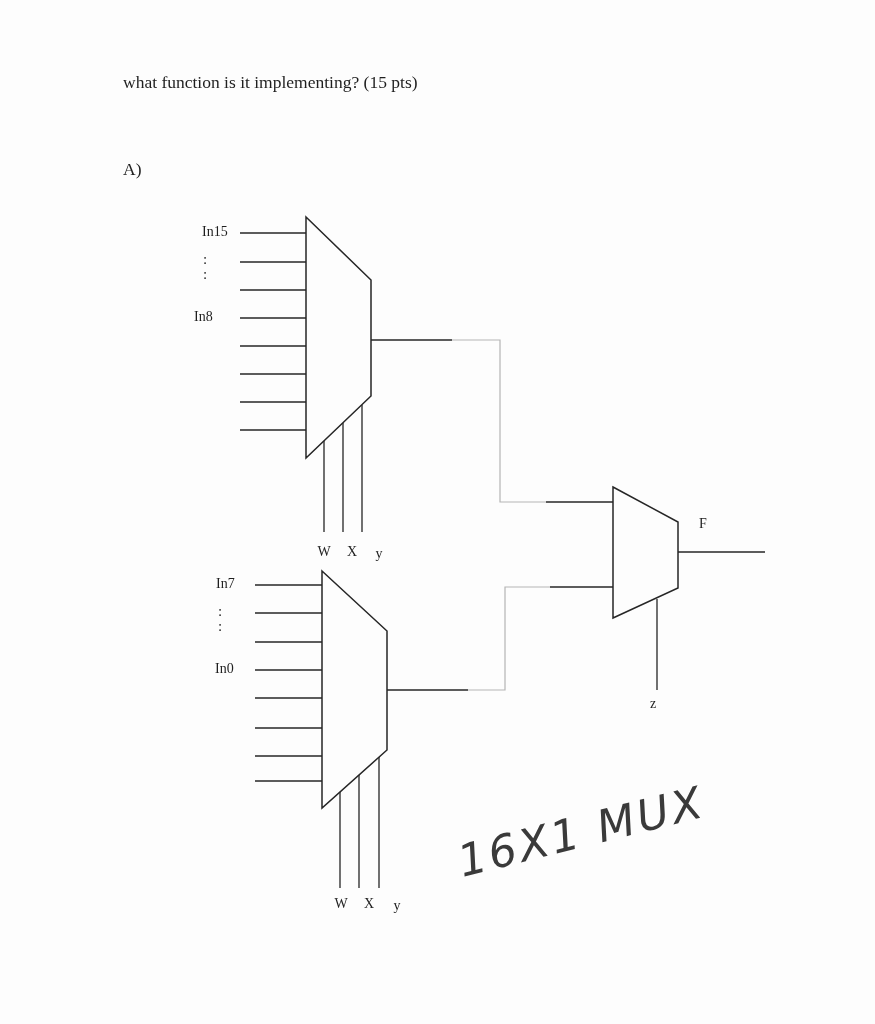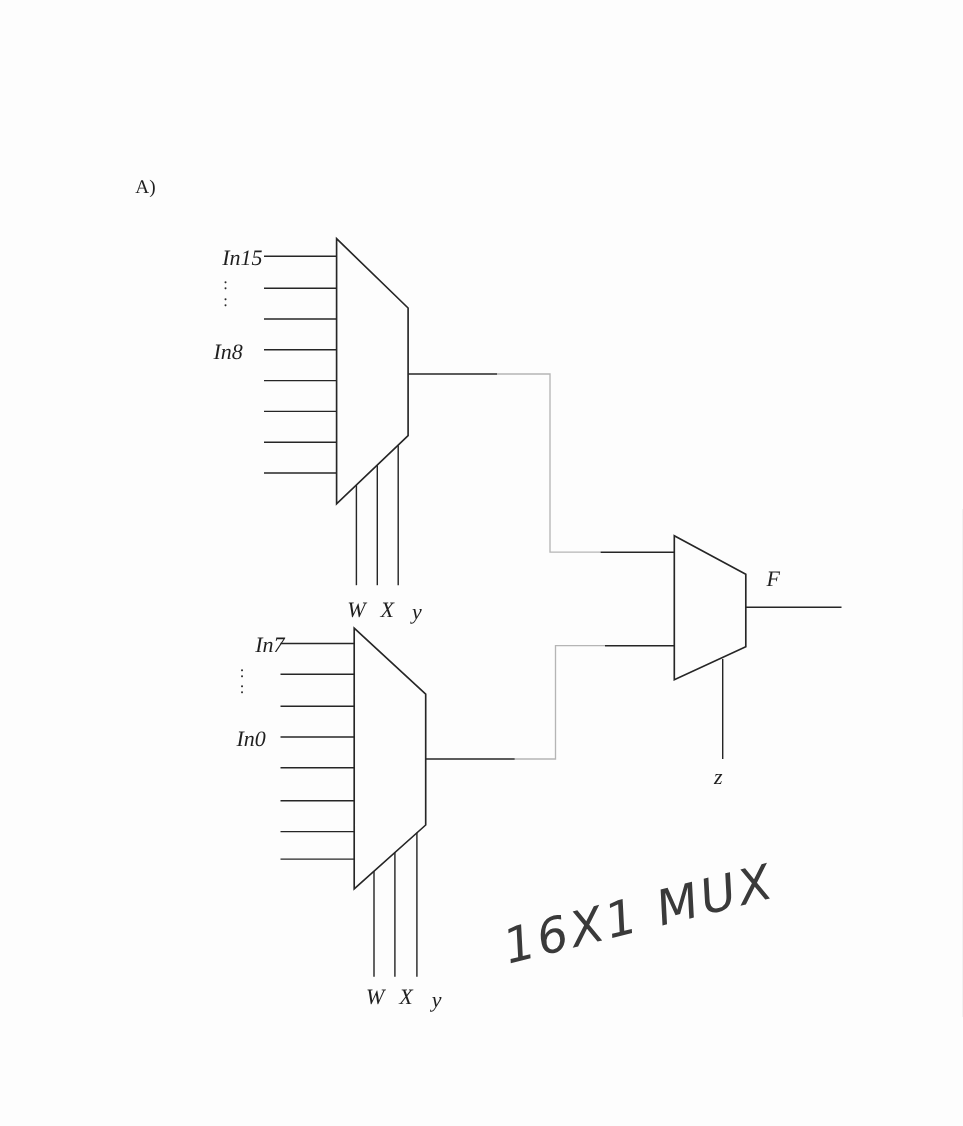--- a/index.html
+++ b/index.html
@@ -24,23 +24,22 @@
   .section-label{
     position:absolute;
     left:123px;top:159px;
     font-size:17.5px;
   }
   .diagram-svg{
     position:absolute;left:0;top:0;
   }
   .label{
     position:absolute;
-    font-size:20px;
+    font-size:14px;
     white-space:nowrap;
-    font-style:italic;
   }
   .label.center{transform:translateX(-50%);}
   .dots{
     position:absolute;
     font-size:15px;
     line-height:15px;
     display:flex;flex-direction:column;
     color:#2a2a2a;
   }
   .annotation{
@@ -55,20 +54,21 @@
     transform:rotate(-14deg);
     transform-origin:center;
   }
 </style>
 </head>
 <body>
 
 <div class="page">
 
   <div class="title">
+    <span class="line2">what function is it implementing? (15 pts)</span>
   </div>
 
   <div class="section-label">A)</div>
 
   <svg class="diagram-svg" width="875" height="1024" viewBox="0 0 875 1024">
     <g fill="none" stroke="#262626" stroke-width="1.3">
 
       <g>
         <polygon points="306,217 371,280 371,396 306,458" stroke-width="1.5"></polygon>
         <line x1="240" y1="233" x2="306" y2="233"></line>
@@ -119,21 +119,21 @@
   <div class="dots" style="left:203px;top:252px">
     <span>:</span>
     <span>:</span>
   </div>
   <span class="label" style="left:194px;top:309px">In8</span>
 
   <span class="label center" style="left:324px;top:544px">W</span>
   <span class="label center" style="left:352px;top:544px">X</span>
   <span class="label center" style="left:379px;top:546px">y</span>
 
-  <span class="label" style="left:232px;top:576px">In7</span>
+  <span class="label" style="left:216px;top:576px">In7</span>
   <div class="dots" style="left:218px;top:604px">
     <span>:</span>
     <span>:</span>
   </div>
   <span class="label" style="left:215px;top:661px">In0</span>
 
   <span class="label center" style="left:341px;top:896px">W</span>
   <span class="label center" style="left:369px;top:896px">X</span>
   <span class="label center" style="left:397px;top:898px">y</span>
 

